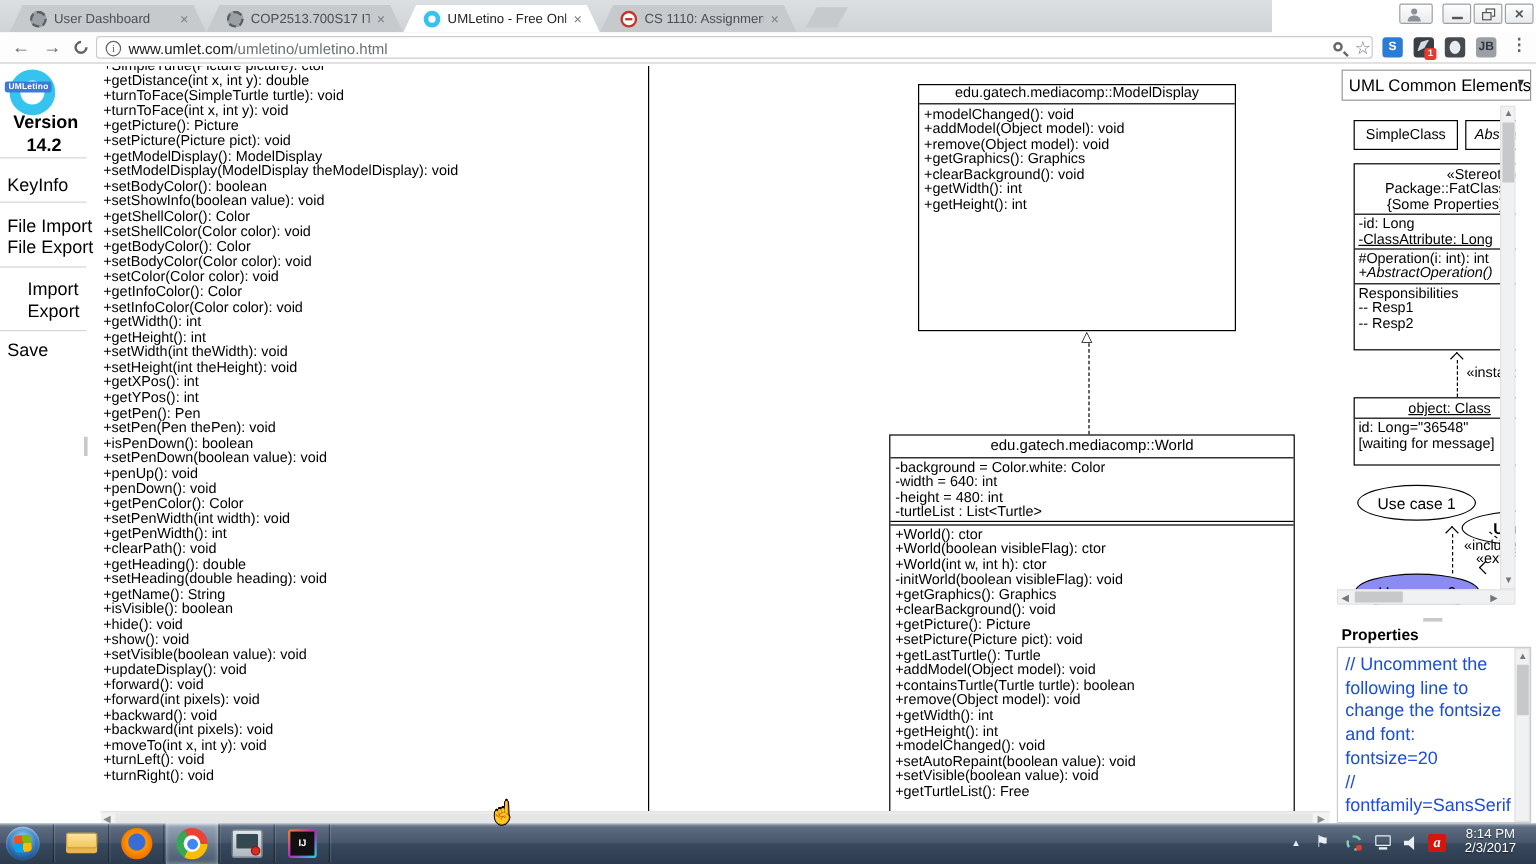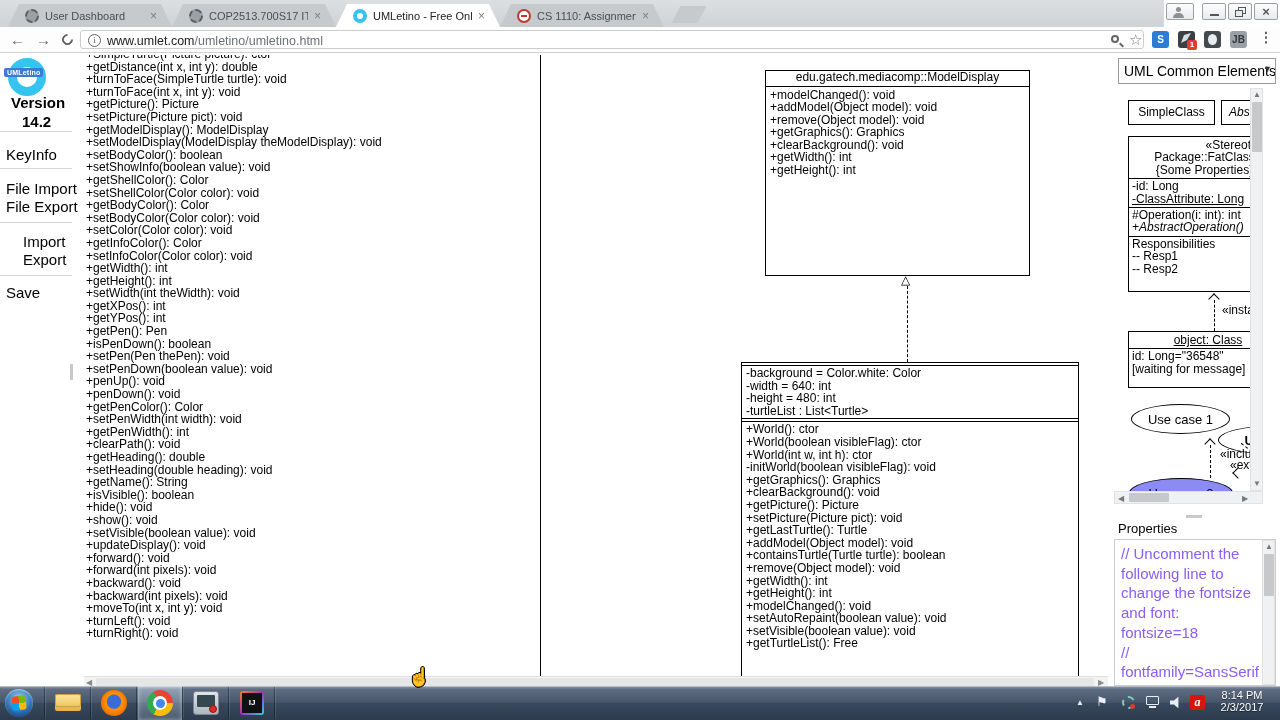--- a/index.html
+++ b/index.html
@@ -1,19 +1,19 @@
 <!DOCTYPE html>
 <html><head>
 <meta charset="utf-8">
 <style>
 *{margin:0;padding:0;box-sizing:border-box}
 html,body{background:#888}
 #root{position:relative;width:1280px;height:720px;background:#fff;font-family:"Liberation Sans",sans-serif;overflow:hidden}
 
-#tabstrip{position:absolute;left:0;top:0;width:1164px;height:27px;background:linear-gradient(#dcdfe1,#cfd3d6)}
+#tabstrip{position:absolute;left:0;top:0;width:1060px;height:27px;background:linear-gradient(#dcdfe1,#cfd3d6)}
 .tab{position:absolute;top:4px;height:23px;clip-path:polygon(11px 0,calc(100% - 11px) 0,100% 100%,0 100%);display:flex;align-items:center;gap:6px;padding:0 15px 0 17px;font-size:11px;color:#4a4f54;white-space:nowrap}
 .tab.inactive{background:#c6cacd}
 .tab.active{background:#fff;color:#222;z-index:2}
 .tab-title{flex:1;overflow:hidden;max-width:112px}
 .tab-close{font-size:12px;color:#7a7f84;line-height:10px}
 .fav{width:14px;height:14px;border-radius:50%;flex:0 0 auto}
 .fav-gear{border:2px dashed #5a5f64;background:#9aa0a5}
 .fav-umlet{border:4px solid #35c4f0;background:#fff}
 .fav-red{border:2px solid #c0392b;background:#fff;position:relative}
 .fav-red:after{content:"";position:absolute;left:2px;top:4px;width:6px;height:2px;background:#c0392b}
@@ -47,23 +47,23 @@
 #palette{position:absolute;left:1114px;top:88px;width:149px;height:416px;background:#fff;overflow:hidden}
 .pal-line{font-size:12px;line-height:12.4px;white-space:nowrap}
 .ellipse{position:absolute;border:1px solid #000;border-radius:50%;background:#fff;display:flex;align-items:center;justify-content:center;font-size:13px;white-space:nowrap;overflow:hidden}
 .vscroll{position:absolute;width:13px;background:#f0f1f2;border:1px solid #e2e2e2}
 .hscroll{position:absolute;height:13px;background:#f0f1f2;border:1px solid #e2e2e2}
 .thumb{position:absolute;background:#c6c8ca;border-radius:1px}
 .sb-glyph{position:absolute;font-size:8px;color:#777;line-height:12px;text-align:center;width:12px}
 .dash-v{position:absolute;border-left:1px dashed #000}
 .chev{position:absolute;width:8px;height:8px;border-left:1px solid #000;border-bottom:1px solid #000}
 
-#props-title{position:absolute;left:1118px;top:521px;font-size:13px;font-weight:normal}
+#props-title{position:absolute;left:1118px;top:521px;font-size:13px;font-weight:bold}
 #props-box{position:absolute;left:1114px;top:539px;width:162px;height:147px;border:1px solid #ccc;background:#fff;overflow:hidden;padding:4px 0 0 6px}
-.prop-line{font-size:15px;line-height:19.7px;white-space:nowrap;color:#8b5cf6}
+.prop-line{font-size:15px;line-height:19.7px;white-space:nowrap;color:#1d4ed8}
 
 #taskbar{position:absolute;left:0;top:686px;width:1280px;height:34px;background:linear-gradient(180deg,#93a0b0 0,#5d6c80 10%,#47566a 48%,#394a5e 50%,#2c3a4d 100%);box-shadow:inset 0 1px rgba(255,255,255,.35)}
 .slot-sep{position:absolute;top:1px;width:1px;height:32px;background:rgba(0,0,0,.35);box-shadow:1px 0 rgba(255,255,255,.12)}
 .tray-ico{position:absolute;color:#e9eef4}
 #clock{position:absolute;left:1210px;top:3px;width:64px;color:#fff;font-size:11px;text-align:center;text-shadow:0 1px 1px rgba(0,0,0,.6)}
 
 .folder-back{position:absolute;width:26px;height:17px;background:#e8b64c;border-radius:2px}
 .folder-front{position:absolute;left:1px;top:5px;width:26px;height:13px;background:linear-gradient(#fbe49a,#f0c75e);border-radius:2px;border:1px solid #caa23f}
 .person-head{position:absolute;left:9px;top:3px;width:5px;height:5px;border-radius:50%;background:#8b9096}
 .person-body{position:absolute;left:6px;top:9px;width:11px;height:5px;border-radius:5px 5px 0 0;background:#8b9096}
@@ -170,25 +170,26 @@
         <div class="uml-line">+getShellColor(): Color</div>
         <div class="uml-line">+setShellColor(Color color): void</div>
         <div class="uml-line">+getBodyColor(): Color</div>
         <div class="uml-line">+setBodyColor(Color color): void</div>
         <div class="uml-line">+setColor(Color color): void</div>
         <div class="uml-line">+getInfoColor(): Color</div>
         <div class="uml-line">+setInfoColor(Color color): void</div>
         <div class="uml-line">+getWidth(): int</div>
         <div class="uml-line">+getHeight(): int</div>
         <div class="uml-line">+setWidth(int theWidth): void</div>
+        <div class="uml-line">+setHeight(int theHeight): void</div>
         <div class="uml-line">+getXPos(): int</div>
         <div class="uml-line">+getYPos(): int</div>
         <div class="uml-line">+getPen(): Pen</div>
+        <div class="uml-line">+setPen(Pen thePen): void</div>
         <div class="uml-line">+isPenDown(): boolean</div>
-        <div class="uml-line">+setPen(Pen thePen): void</div>
         <div class="uml-line">+setPenDown(boolean value): void</div>
         <div class="uml-line">+penUp(): void</div>
         <div class="uml-line">+penDown(): void</div>
         <div class="uml-line">+getPenColor(): Color</div>
         <div class="uml-line">+setPenWidth(int width): void</div>
         <div class="uml-line">+getPenWidth(): int</div>
         <div class="uml-line">+clearPath(): void</div>
         <div class="uml-line">+getHeading(): double</div>
         <div class="uml-line">+setHeading(double heading): void</div>
         <div class="uml-line">+getName(): String</div>
@@ -218,20 +219,21 @@
           <div class="uml-line">+clearBackground(): void</div>
           <div class="uml-line">+getWidth(): int</div>
           <div class="uml-line">+getHeight(): int</div>
         </div>
     </div>
 
     <span style="position:absolute;left:817px;top:219px;font-size:12px;line-height:12px">△</span>
     <div class="dash-v" style="left:823px;top:231px;height:76px"></div>
 
     <div class="umlbox" style="left:657px;top:307px;width:338px;height:400px">
+      <div class="uml-title" style="padding-top:2px;font-size:12.5px">edu.gatech.mediacomp::World</div>
       <div class="uml-sep" style="margin-top:2px"></div>
       <div style="padding:1px 0 0 4px">
           <div class="uml-line">-background = Color.white: Color</div>
           <div class="uml-line">-width = 640: int</div>
           <div class="uml-line">-height = 480: int</div>
           <div class="uml-line">-turtleList : List&lt;Turtle&gt;</div>
         </div>
       <div class="uml-sep" style="margin-top:1px"></div>
       <div class="uml-sep" style="margin-top:2px"></div>
       <div style="padding:1px 0 0 4px">
@@ -325,21 +327,21 @@
 
   <div style="position:absolute;left:1186px;top:515px;width:16px;height:3px;background:#c9c9c9"></div>
 
   <div id="props-title">Properties</div>
   <div id="props-box">
     <div>
         <div class="prop-line">// Uncomment the</div>
         <div class="prop-line">following line to</div>
         <div class="prop-line">change the fontsize</div>
         <div class="prop-line">and font:</div>
-        <div class="prop-line">fontsize=18</div>
+        <div class="prop-line">fontsize=20</div>
         <div class="prop-line">//</div>
         <div class="prop-line">fontfamily=SansSerif</div>
       </div>
     <div class="vscroll" style="left:147px;top:0;height:145px">
       <span class="sb-glyph" style="top:0">▲</span>
       <div class="thumb" style="left:1px;top:13px;width:10px;height:42px"></div>
     </div>
   </div>
 
   <div id="taskbar">

